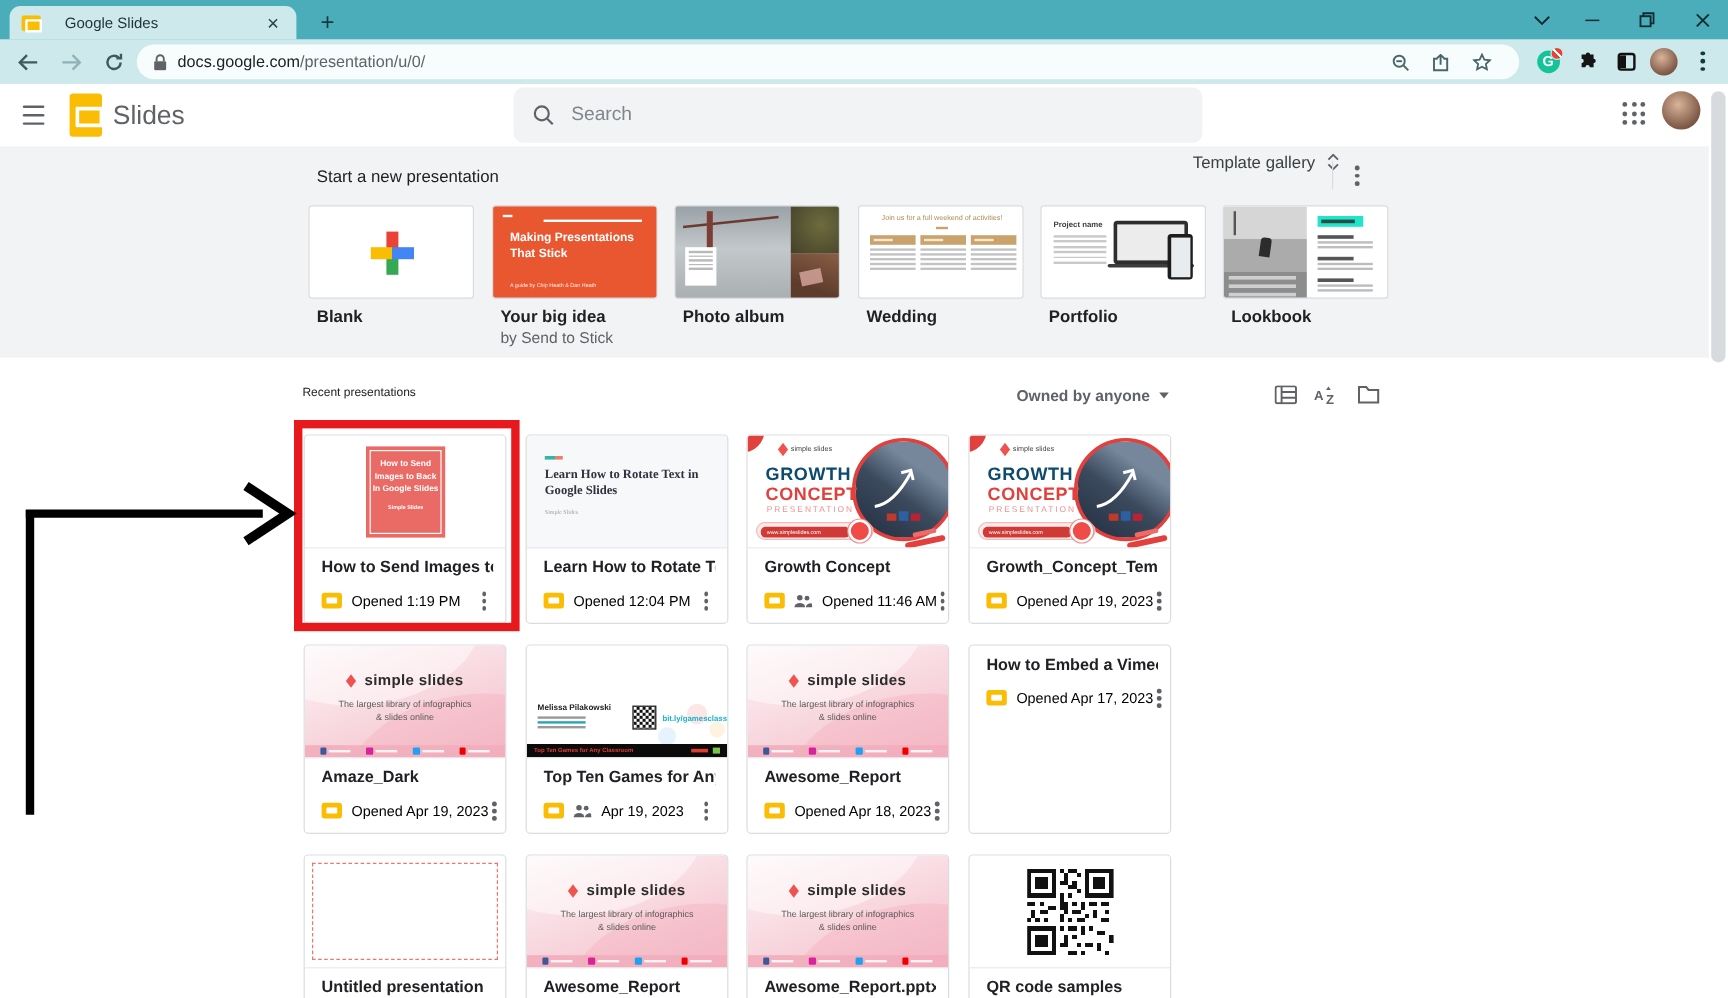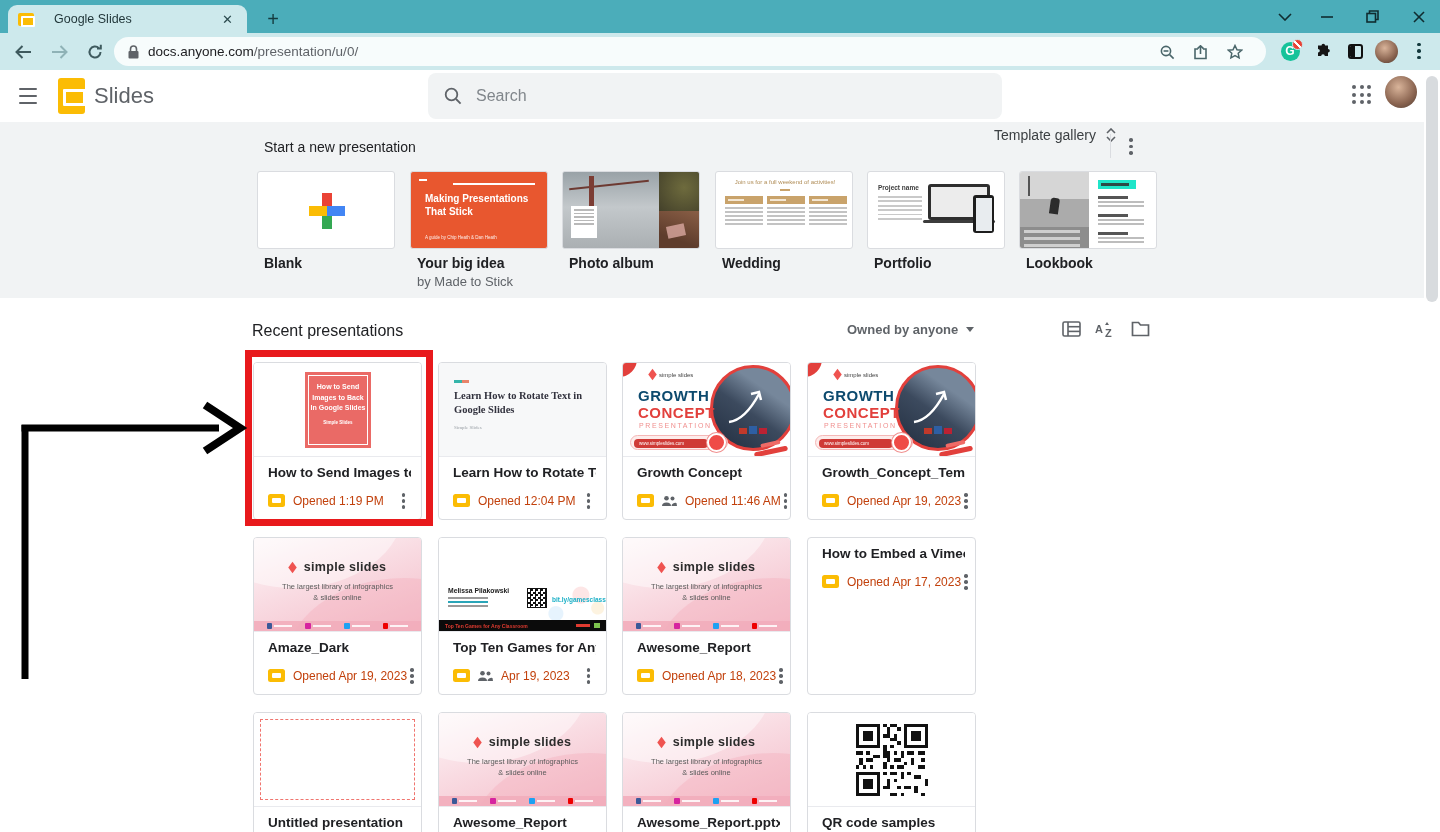--- a/index.html
+++ b/index.html
@@ -123,37 +123,37 @@
             border-radius:3px 3px 0 0; transform:rotate(8deg); }
   .lb-palm { position:absolute; left:8px; top:4px; width:2px; height:20px; background:#555; }
   .lb-step { position:absolute; left:4px; width:56px; height:3px; background:#cfcfcf; }
   .lb-hl { position:absolute; left:78px; top:8px; width:38px; height:9px; background:#1fe5c9; }
   .lb-hl::after { content:""; position:absolute; left:3px; top:3px; width:28px; height:3px; background:#2c4a46; }
   .lb-g { position:absolute; left:78px; width:50px; }
   .lb-g b { display:block; width:30px; height:2.5px; background:#555; margin-bottom:2.5px; }
   .lb-g i { display:block; width:46px; height:1.8px; background:#bdbdbd; margin-bottom:2.2px; }
 
   
-  .recent-title { position:absolute; left:252px; top:322px; font-size:16px; color:#202124; }
+  .recent-title { position:absolute; left:252px; top:322px; font-size:10px; color:#202124; }
   .filter { position:absolute; left:843px; top:320px; display:flex; align-items:center; gap:8px; padding:2px 4px; }
   .filter-label { font-size:13px; font-weight:bold; color:#5f6368; }
   .caret { width:0; height:0; border-left:4.5px solid transparent; border-right:4.5px solid transparent;
            border-top:5px solid #5f6368; }
   .viewbtn { position:absolute; top:316px; width:26px; height:26px; display:flex; align-items:center; justify-content:center; }
 
   .rcard { position:absolute; width:169px; height:158px; background:#fff; border:1px solid #dadce0;
            border-radius:4px; overflow:hidden; }
   .thumb { position:relative; height:94px; border-bottom:1px solid #e9eaee; overflow:hidden; background:#fff; }
   .rinfo { padding:8px 10px 0 14px; }
   .rtitle { font-size:13.5px; font-weight:bold; color:#202124; white-space:nowrap; overflow:hidden; }
   .rmeta { display:flex; align-items:center; margin-top:10px; }
   .sfile { width:17px; height:13px; background:#fbbc04; border-radius:2.5px; position:relative; flex:none; }
   .sfile::after { content:""; position:absolute; left:4px; top:4px; width:9px; height:5px; background:#fff; border-radius:1px; }
   .people { margin-left:7px; display:flex; }
-  .rdate { font-size:12px; color:#c2410c; margin-left:8px; white-space:nowrap; }
+  .rdate { font-size:12px; color:#000000; margin-left:8px; white-space:nowrap; }
   .kebab { margin-left:auto; display:flex; flex-direction:column; gap:2.5px; padding:3px 6px 3px 3px; }
   .kebab i { width:3.5px; height:3.5px; border-radius:50%; background:#5f6368; }
 
   
   .send-sq { position:absolute; left:51px; top:9px; width:66px; height:76px; background:#ea6a66; padding:10px 4px 0; }
   .send-sq::after { content:""; position:absolute; inset:3px; border:1px solid #fff; pointer-events:none; }
   .send-title { font-size:7px; font-weight:bold; color:#fff; text-align:center; line-height:1.5; }
   .send-sub { font-size:4.5px; font-weight:bold; color:#fff; text-align:center; margin-top:6px; }
 
   .thumb-rotate { background:#f7f8f9;font-family:Liberation Serif, serif; }
@@ -311,21 +311,21 @@
     <svg width="16" height="16" viewBox="0 0 16 16" stroke="#3e5a5e" stroke-width="2" fill="none">
         <path d="M13.5 8a5.5 5.5 0 1 1-1.6-3.9"></path>
         <polyline points="13.8,0.8 13.8,4.6 10,4.6" fill="none"></polyline>
       </svg>
   </div>
   <div class="addr">
     <svg width="11" height="14" viewBox="0 0 11 14">
         <rect x="0.5" y="6" width="10" height="7.5" rx="1" fill="#5f6368"></rect>
         <path d="M2.5 6 V4 a3 3 0 0 1 6 0 V6" stroke="#5f6368" stroke-width="1.6" fill="none"></path>
       </svg>
-    <span class="url"><span class="host">docs.anyone.com</span><span class="path">/presentation/u/0/</span></span>
+    <span class="url"><span class="host">docs.google.com</span><span class="path">/presentation/u/0/</span></span>
     <div class="addr-ic" style="left:1040px">
       <svg width="15" height="15" viewBox="0 0 15 15" stroke="#4a666a" stroke-width="1.6" fill="none">
           <circle cx="6" cy="6" r="4.6"></circle>
           <line x1="9.6" y1="9.6" x2="13.6" y2="13.6"></line>
           <line x1="3.6" y1="6" x2="8.4" y2="6"></line>
         </svg>
     </div>
     <div class="addr-ic" style="left:1074px">
       <svg width="16" height="15" viewBox="0 0 16 15" stroke="#4a666a" stroke-width="1.6" fill="none">
           <path d="M5 4 H2 V13.5 H13 V4 H10"></path>
@@ -415,21 +415,21 @@
   </div>
   <div class="tlabel" style="left:264px">Blank</div>
 
   <div class="tcard bigidea" style="left:410px">
     <div class="bi-dash"></div>
     <div class="bi-line"></div>
     <div class="bi-title">Making Presentations That Stick</div>
     <div class="bi-sub">A guide by Chip Heath &amp; Dan Heath</div>
   </div>
   <div class="tlabel" style="left:417px">Your big idea</div>
-  <div class="tsub" style="left:417px">by Made to Stick</div>
+  <div class="tsub" style="left:417px">by Send to Stick</div>
 
   <div class="tcard photo" style="left:562px">
     <div class="ph-left">
       <div class="ph-cable"></div>
         <div class="ph-tower"></div>
       <div class="ph-cap">
           <i></i>
           <i></i>
           <i></i>
           <i></i>

